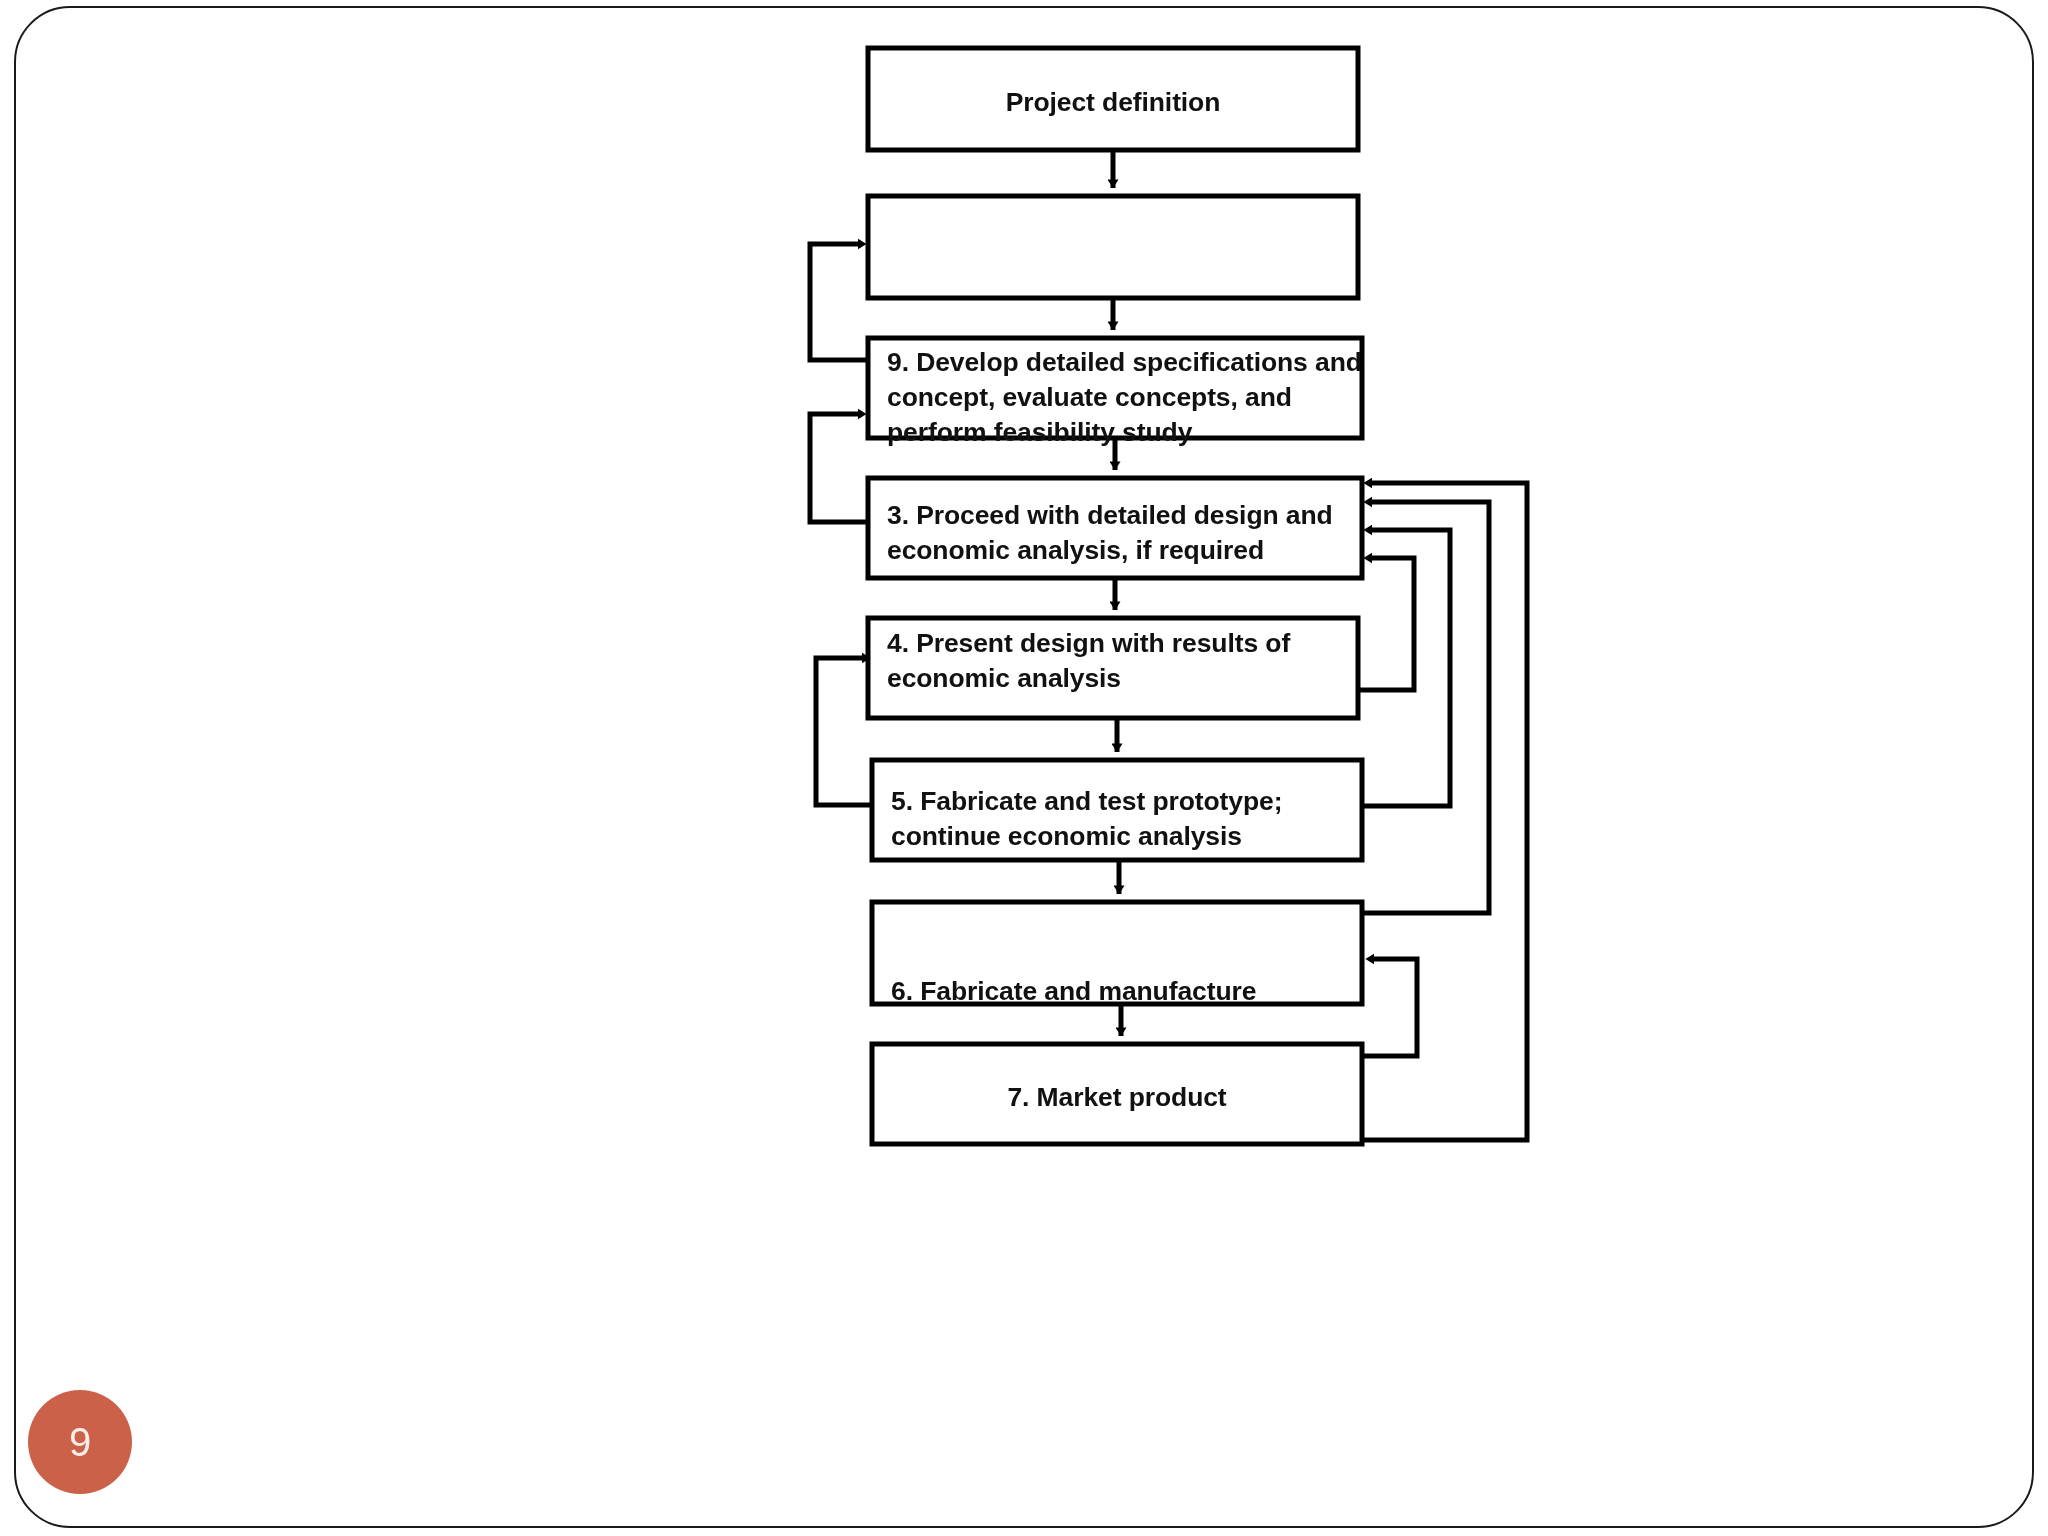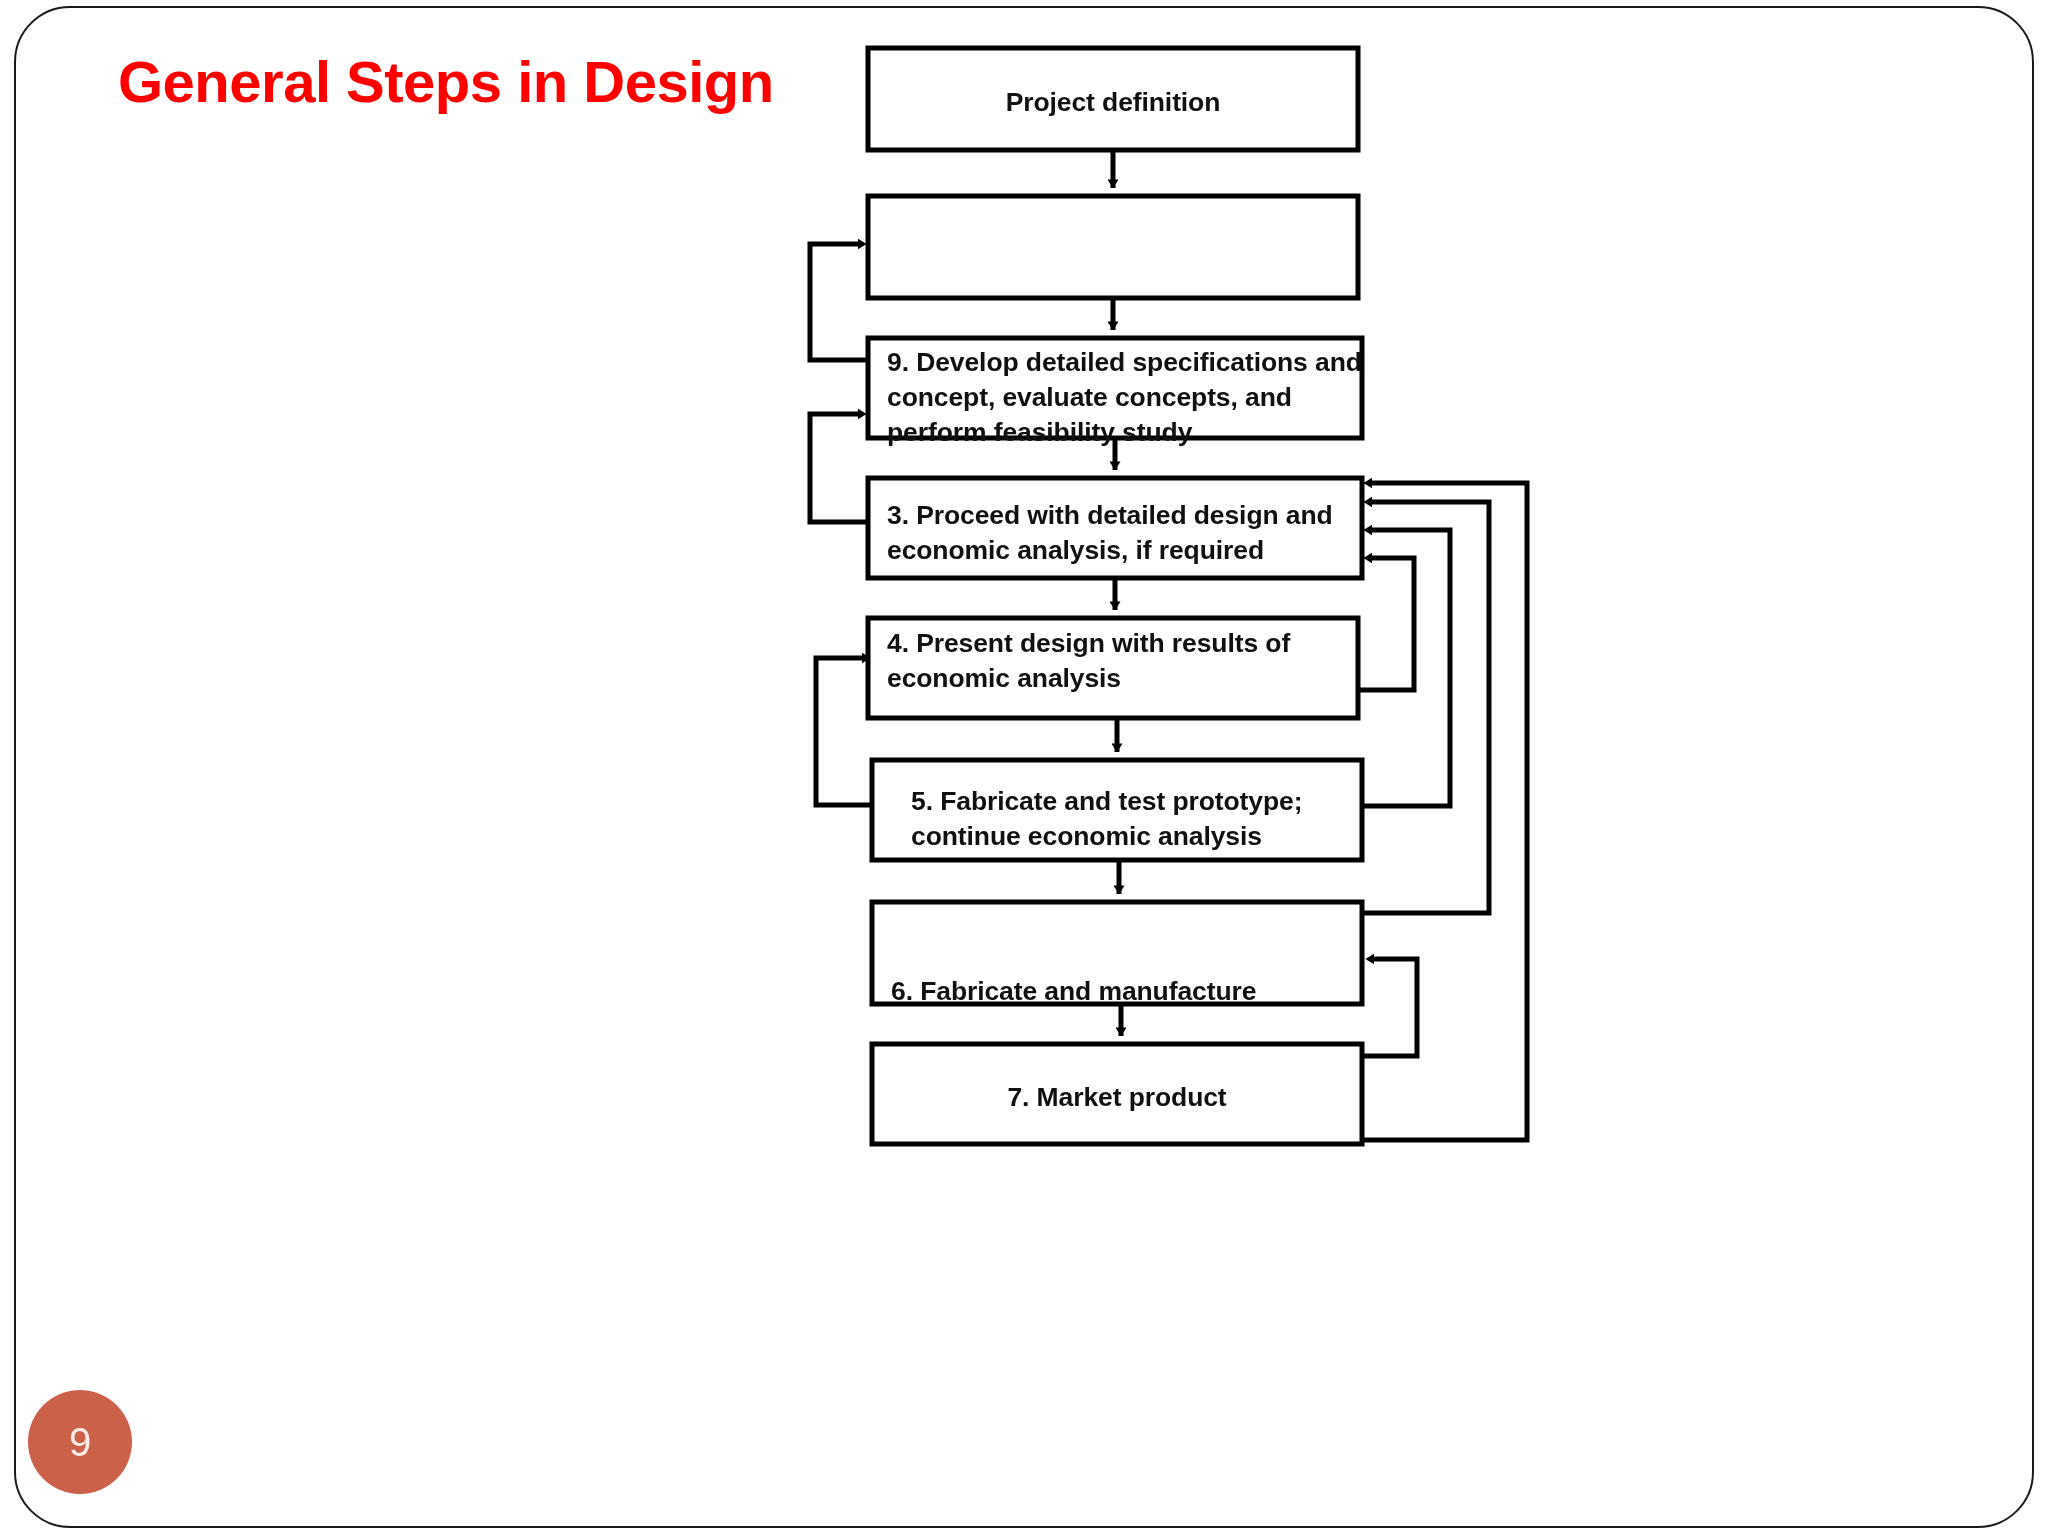--- a/index.html
+++ b/index.html
@@ -100,21 +100,20 @@
     text-align: center;
   }
 </style>
 </head>
 <body>
 
 <div id="slide">
 
   <div id="slide-frame"></div>
 
-  <div id="slide-title">General Steps in Design</div>
 
   <div id="page-badge">
     <span>9</span>
   </div>
 
   <div id="flow-wrap">
     <svg id="flow" viewBox="0 0 2048 1536">
       <defs>
         <marker id="arrow-down" markerWidth="11" markerHeight="9" refX="5.5" refY="8.6" orient="0" markerUnits="userSpaceOnUse">
           <path d="M0,0 L11,0 L5.5,9 Z" fill="#000000"></path>
@@ -167,21 +166,21 @@
     <div class="box-label" style="left:887px; top:345px; width:478px;">9. Develop detailed specifications and
 concept, evaluate concepts, and
 perform feasibility study</div>
 
     <div class="box-label" style="left:887px; top:498px; width:478px;">3. Proceed with detailed design and
 economic analysis, if required</div>
 
     <div class="box-label" style="left:887px; top:626px; width:470px;">4. Present design with results of
 economic analysis</div>
 
-    <div class="box-label" style="left:891px; top:784px; width:470px;margin-left:20px;">5. Fabricate and test prototype;
+    <div class="box-label" style="left:891px; top:784px; width:470px;">5. Fabricate and test prototype;
 continue economic analysis</div>
 
     <div class="box-label" style="left:891px; top:938px; width:470px;margin-top:36px;">6. Fabricate and manufacture</div>
 
     <div class="box-label center" style="left:872px; top:1080px; width:490px;">7. Market product</div>
   </div>
 
 </div>
 
 </body></html>

